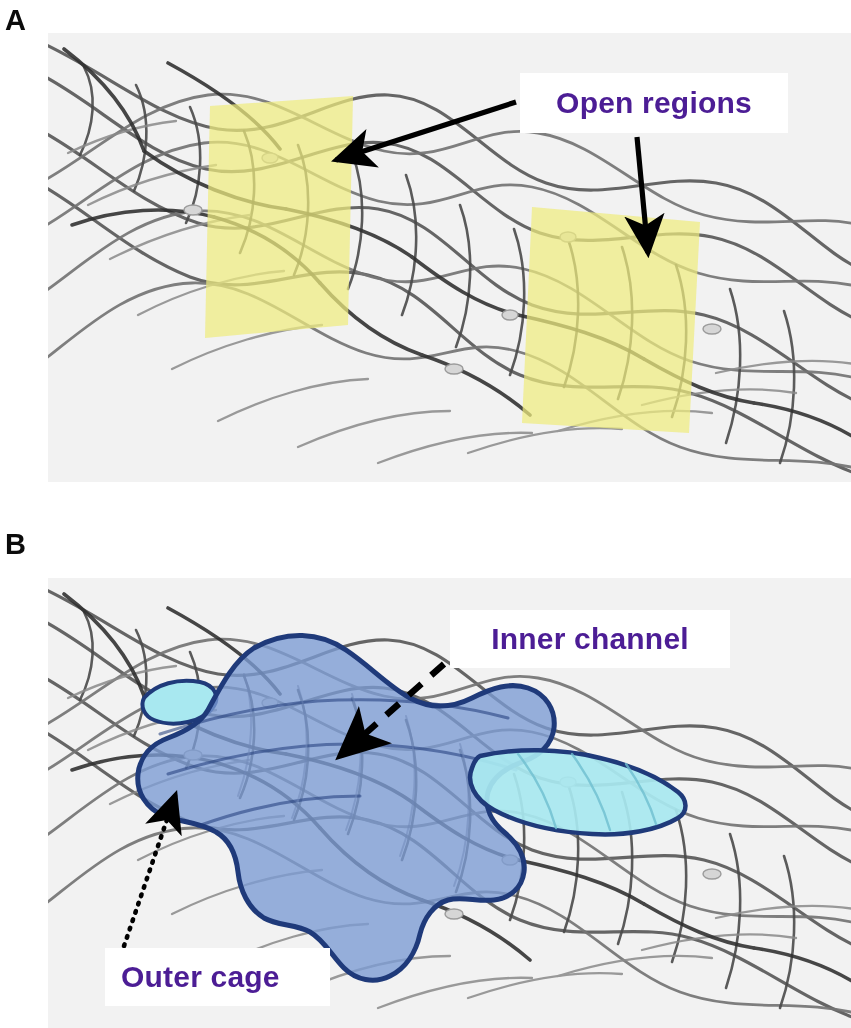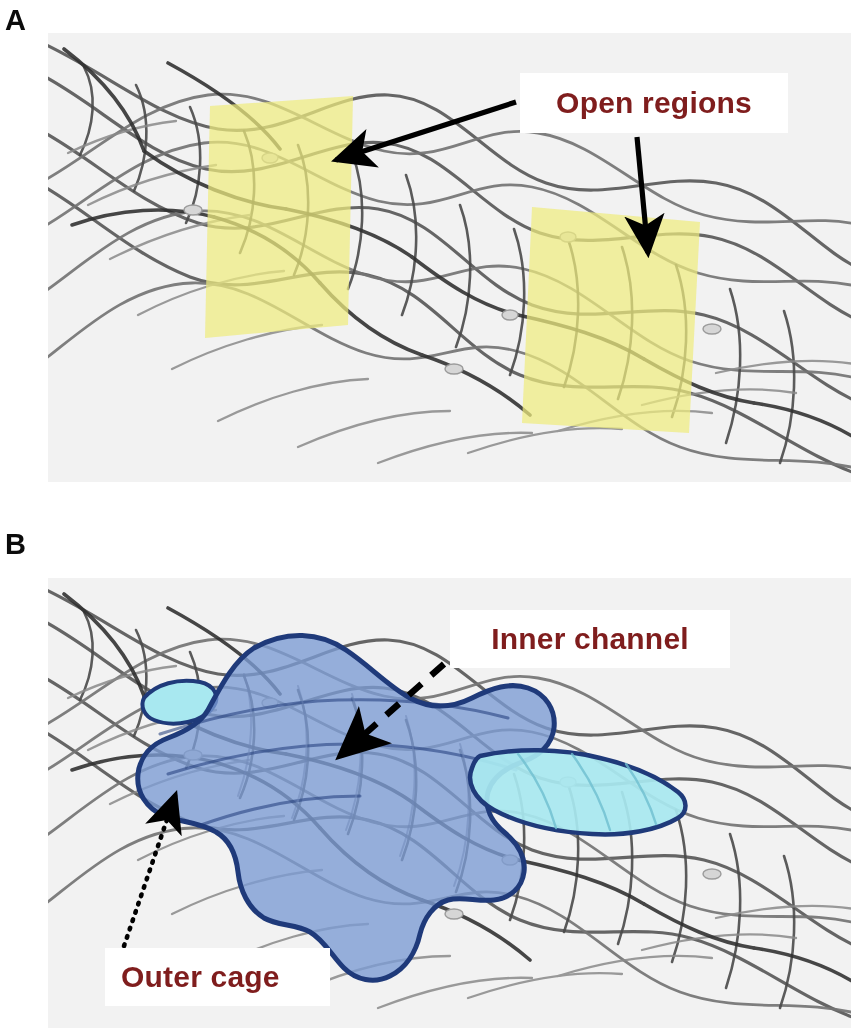--- a/index.html
+++ b/index.html
@@ -56,21 +56,21 @@
     left: 0; top: 0;
     width: 851px;
     height: 1028px;
     pointer-events: none;
   }
 
   
   .callout {
     position: absolute;
     background: #ffffff;
-    color: #7f1d1d;
+    color: #4c1d95;
     font-family: "Liberation Sans", sans-serif;
     font-weight: bold;
     font-size: 30px;
     line-height: 1;
     letter-spacing: 0.2px;
     display: flex;
     align-items: center;
     justify-content: center;
     white-space: nowrap;
     box-sizing: border-box;

